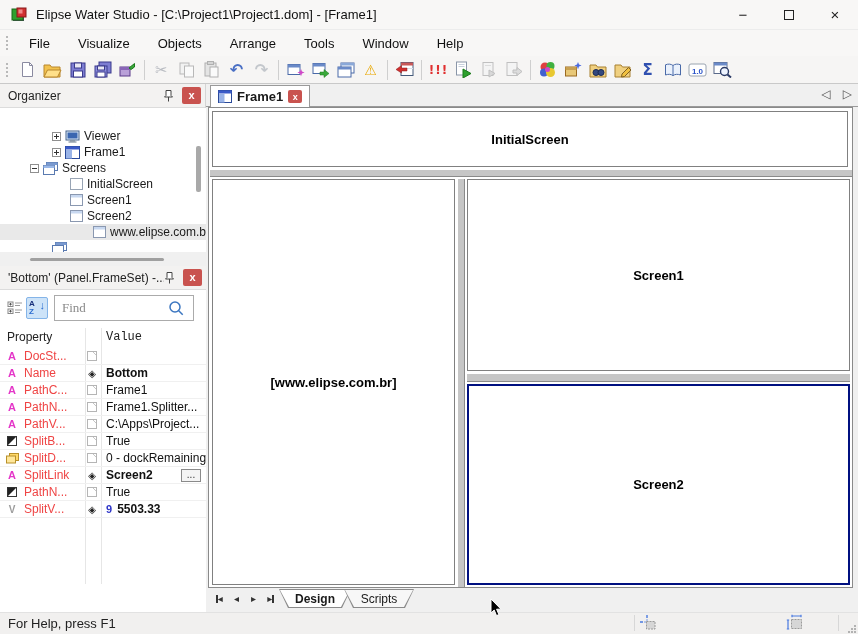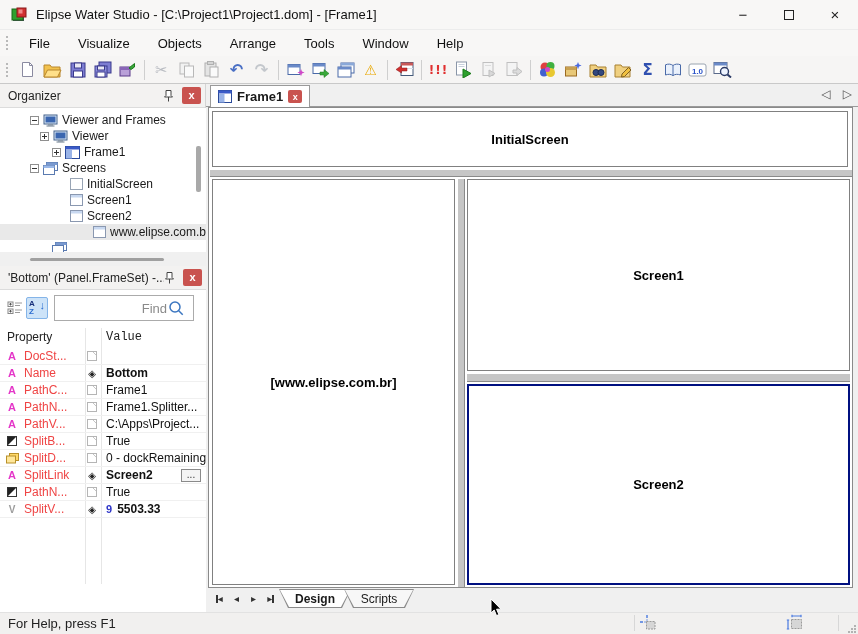--- a/index.html
+++ b/index.html
@@ -82,21 +82,21 @@
     display:flex; align-items:center; padding-left:4px; background:#fff; }
   .sq-btn { width:22px; height:22px; display:flex; align-items:center; justify-content:center; }
   .sq-btn.sel { background:#cde3f8; border:1px solid #84b4e8; border-radius:2px; }
   .azsort { position:relative; width:16px; height:16px; font-size:8px; font-weight:bold; line-height:8px; }
   .azsort .a { position:absolute; left:0; top:0; color:#18307c; }
   .azsort .z { position:absolute; left:0; bottom:0; color:#2a6cd0; }
   .azsort .ar { position:absolute; right:0; top:1px; color:#2a6cd0; font-size:11px; }
   .findbox { position:relative; margin-left:6px; width:140px; height:26px;
     border:1px solid #ababab; background:#fff; display:flex; align-items:center; }
   .findbox input { border:none; outline:none; width:112px; padding:0 0 0 7px;
-    font-family:Liberation Sans, sans-serif; font-size:13px; color:#333; background:transparent;text-align:right; }
+    font-family:Liberation Serif, serif; font-size:13px; color:#333; background:transparent; }
   .findbox input::placeholder { color:#8a8a8a; }
   .col-heads { position:absolute; left:0; top:62px; width:206px; height:18px; font-size:12px; color:#222; }
   .col-heads .c1 { position:absolute; left:7px; top:2px; }
   .col-heads .c2 { position:absolute; left:106px; top:2px;font-family:Liberation Mono, monospace; }
   .grid-vline { position:absolute; width:1px; background:#e6e6e6; top:62px; height:256px; }
   .prow { position:absolute; left:0; width:206px; height:17px; border-bottom:1px solid #f0f0f0;
     display:flex; align-items:center; font-size:12px; }
   .pt-ico { width:24px; display:flex; justify-content:center; flex:none; }
   .p-name { width:60px; color:#ef4444; white-space:nowrap; overflow:hidden; flex:none; }
   .p-ind { width:16px; display:flex; justify-content:center; flex:none; }
@@ -367,33 +367,21 @@
     <span class="pin">
       <svg width="11" height="13">
           <path d="M3 1.5h5v5l1.5 1.5h-8L3 6.5z" fill="#fff" stroke="#444"></path>
           <path d="M5.5 8v4.5" stroke="#444"></path>
         </svg>
     </span>
     <span class="close-red">x</span>
   </div>
 
   <div class="tree">
-    <div class="tree-row" style="top:4px;  padding-left:30px;">
-      <span class="expander"></span>
-      <span class="tree-ico">
-          <svg width="15" height="13">
-            <rect x="1" y="1" width="13" height="9" fill="#dbe9f7" stroke="#44628c"></rect>
-            <rect x="2.5" y="2.5" width="10" height="6" fill="#3a66b0"></rect>
-            <rect x="5" y="10" width="5" height="1.5" fill="#8a98a8"></rect>
-            <rect x="3.5" y="11.5" width="8" height="1" fill="#66788a"></rect>
-          </svg>
-        </span>
-      <span>Viewer and Frames</span>
-    </div>
-    <div class="tree-row" style="top:20px; padding-left:40px;">
+    <div class="tree-row" style="top:20px; padding-left:52px;">
       <span class="expander plus"></span>
       <span class="tree-ico">
           <svg width="15" height="13">
             <rect x="1" y="1" width="13" height="9" fill="#dbe9f7" stroke="#44628c"></rect>
             <rect x="2.5" y="2.5" width="10" height="6" fill="#3a66b0"></rect>
             <rect x="5" y="10" width="5" height="1.5" fill="#8a98a8"></rect>
             <rect x="3.5" y="11.5" width="8" height="1" fill="#66788a"></rect>
           </svg>
         </span>
       <span>Viewer</span>

